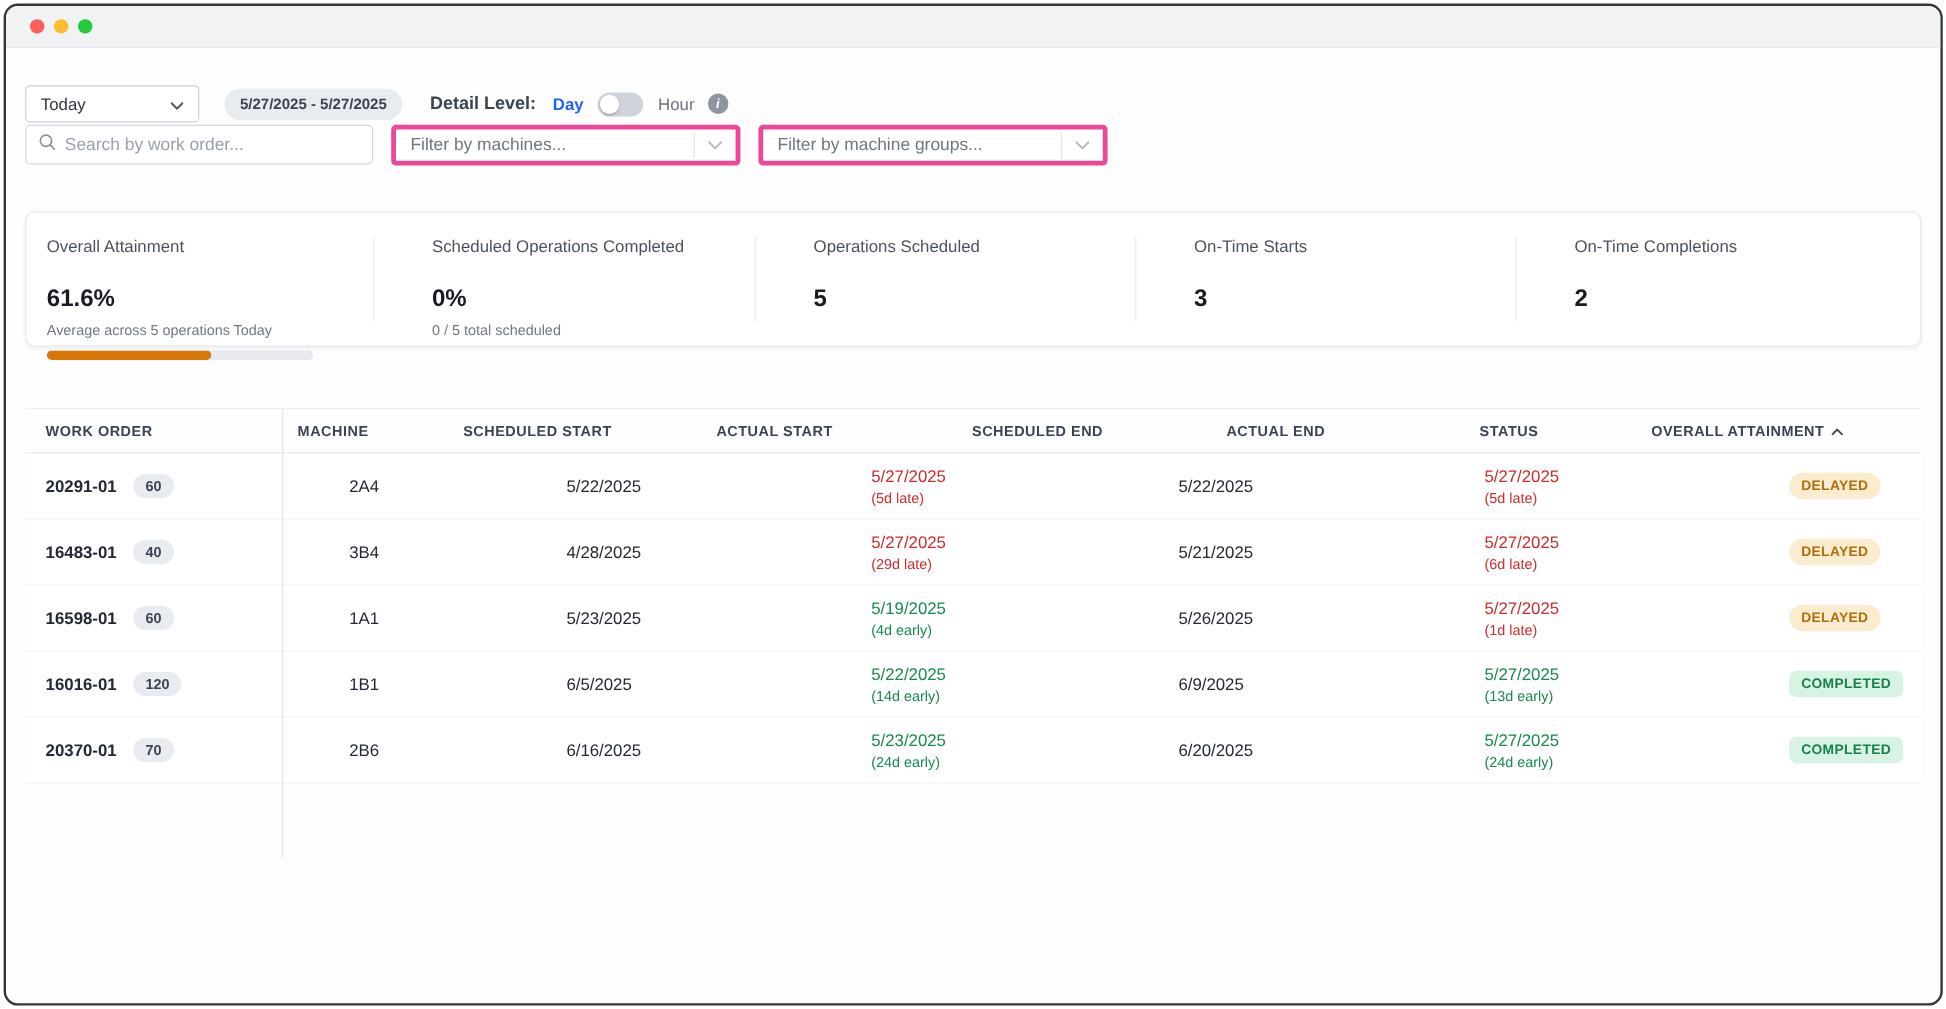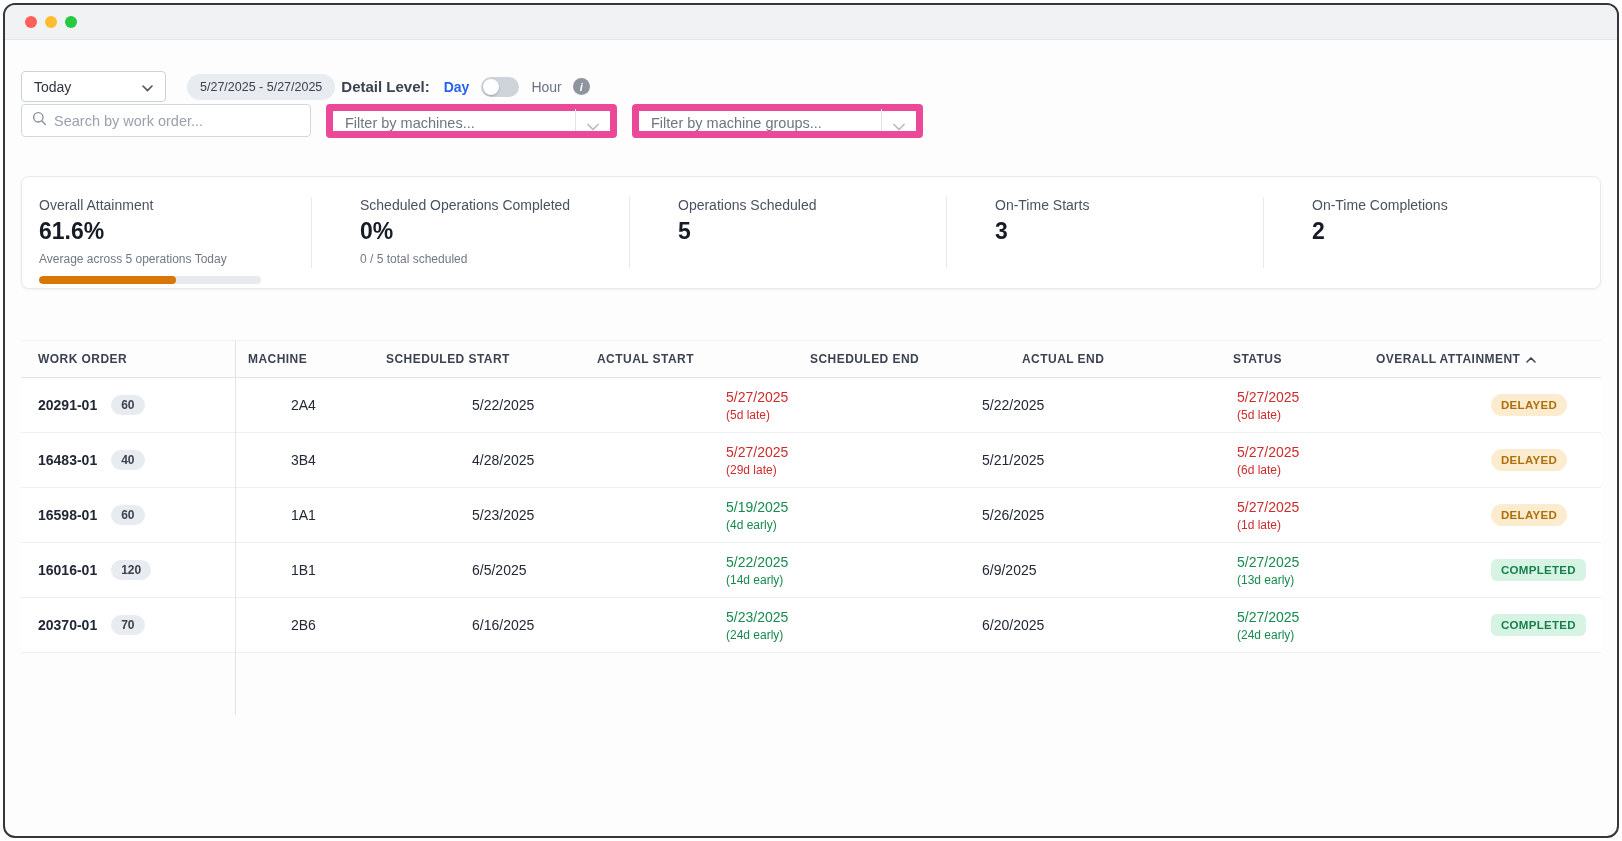--- a/index.html
+++ b/index.html
@@ -43,24 +43,24 @@
     border: 1px solid #cdd2d9; border-radius: 4px;
     background: #fff;
     display: flex; align-items: center; justify-content: space-between;
     padding: 0 12px;
     font-size: 14px; color: #2f3540;
     cursor: pointer;
   }
   .date-pill {
     margin-left: 21px;
     background: #e8ebef; color: #3c4250;
-    font-size: 12.5px; font-weight: 400;
+    font-size: 12.5px; font-weight: 700;
     padding: 6px 13px; border-radius: 14px;
   }
-  .detail-label { margin-left: 6px; font-size: 15px; font-weight: 600; color: #3b4350; }
+  .detail-label { margin-left: 23px; font-size: 15px; font-weight: 600; color: #3b4350; }
   .detail-day { margin-left: 14px; font-size: 14px; font-weight: 600; color: #2563eb; }
   .toggle {
     margin: 0 12px;
     width: 38px; height: 20px; border-radius: 10px;
     background: #cfd4da; position: relative; cursor: pointer;
     flex: 0 0 auto;
   }
   .toggle-knob {
     position: absolute; left: 2px; top: 2px;
     width: 16px; height: 16px; border-radius: 50%;
@@ -83,22 +83,22 @@
     display: flex; align-items: center; padding-left: 10px; gap: 7px;
   }
   .search-box input {
     border: none; outline: none; flex: 1;
     font-family: "Liberation Sans", sans-serif;
     font-size: 14.5px; color: #374151; background: transparent;
   }
   .search-box input::placeholder { color: #9aa1ac; }
   .select-box {
     width: 291px; height: 34px;
-    border: 7px solid #ec4899; border-radius: 4px; background: #fff;
-    display: flex; align-items: flex-end; cursor: pointer;
+    border: 4px solid #ec4899; border-radius: 4px; background: #fff;
+    display: flex; align-items: center; cursor: pointer;
   }
   .select-box .ph { flex: 1; padding-left: 12px; font-size: 14.5px; color: #6f7680; }
   .select-box .sep { width: 1px; height: 22px; background: #e0e3e8; }
   .select-box .chev { width: 34px; display: flex; align-items: center; justify-content: center; }
 
   
   .kpi-card {
     margin-top: 38px;
     height: 113px;
     background: #fff;
@@ -108,21 +108,21 @@
     padding: 20px 0;
   }
   .kpi { padding-left: 48px; }
   .kpi:first-child { flex: 0 0 289px; padding-left: 17px; }
   .kpi:nth-child(2) { flex: 0 0 318px; }
   .kpi:nth-child(3) { flex: 0 0 317px; }
   .kpi:nth-child(4) { flex: 0 0 317px; }
   .kpi:nth-child(5) { flex: 1; }
   .kpi + .kpi { border-left: 1px solid #e8eaee; }
   .kpi-label { font-size: 14px; color: #4a5260; }
-  .kpi-value { font-size: 23px; font-weight: 700; color: #161b26; margin-top: 5px; }
+  .kpi-value { font-size: 20px; font-weight: 700; color: #161b26; margin-top: 25px; }
   .kpi-sub { font-size: 12px; color: #717885; margin-top: 7px; }
   .kpi-bar {
     margin-top: 10px; width: 222px; height: 8px;
     background: #e7e9ee; border-radius: 4px; overflow: hidden;
   }
   .kpi-bar-fill { height: 100%; background: #d97706; border-radius: 4px; }
 
   
   .table { margin-top: 51px; position: relative; border-top: 1px solid #eef0f3; }
   .grid-row {

